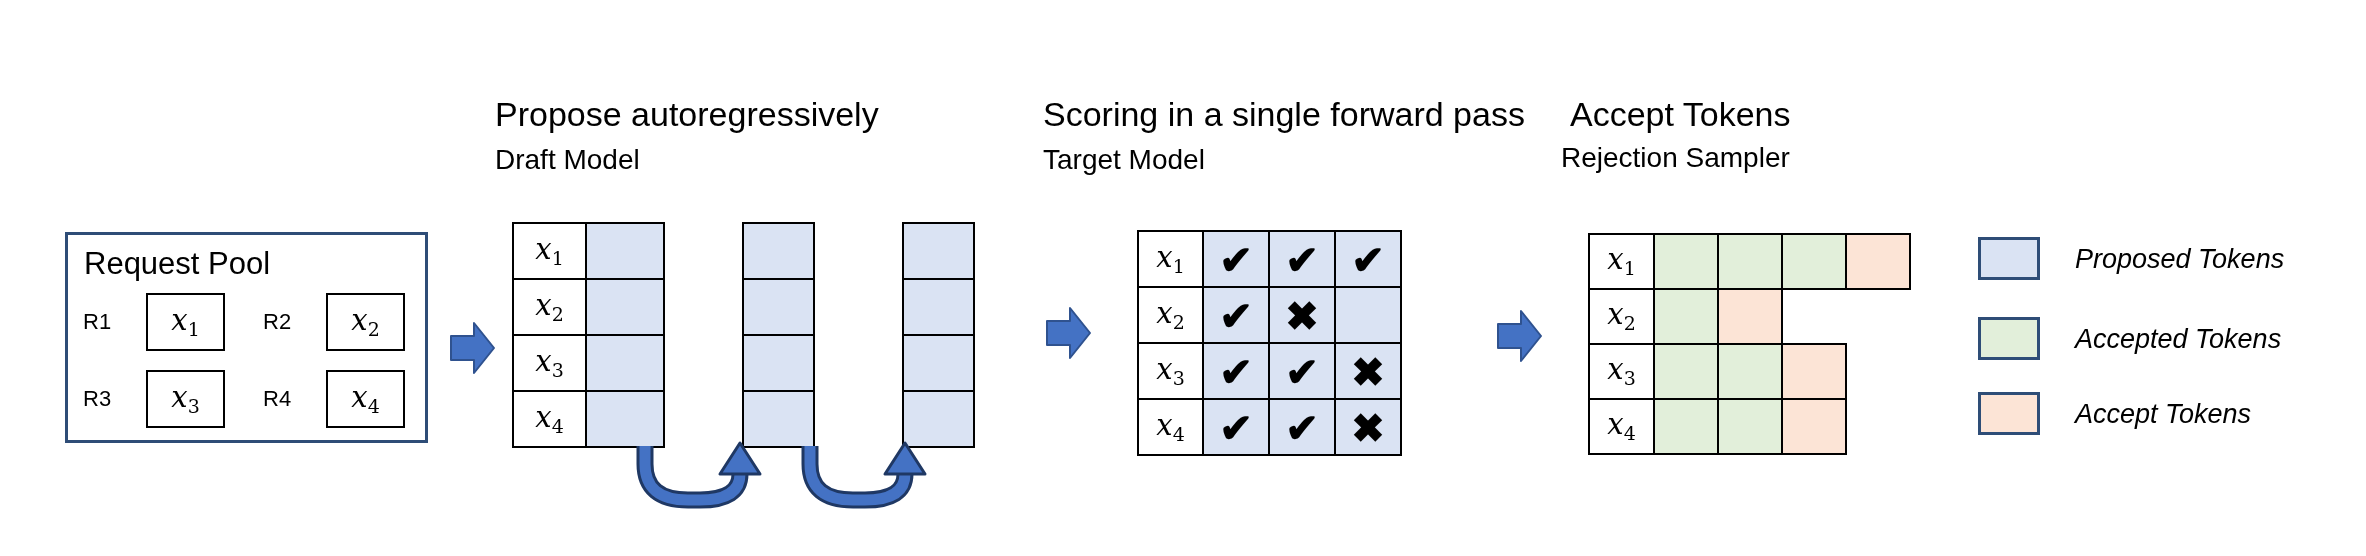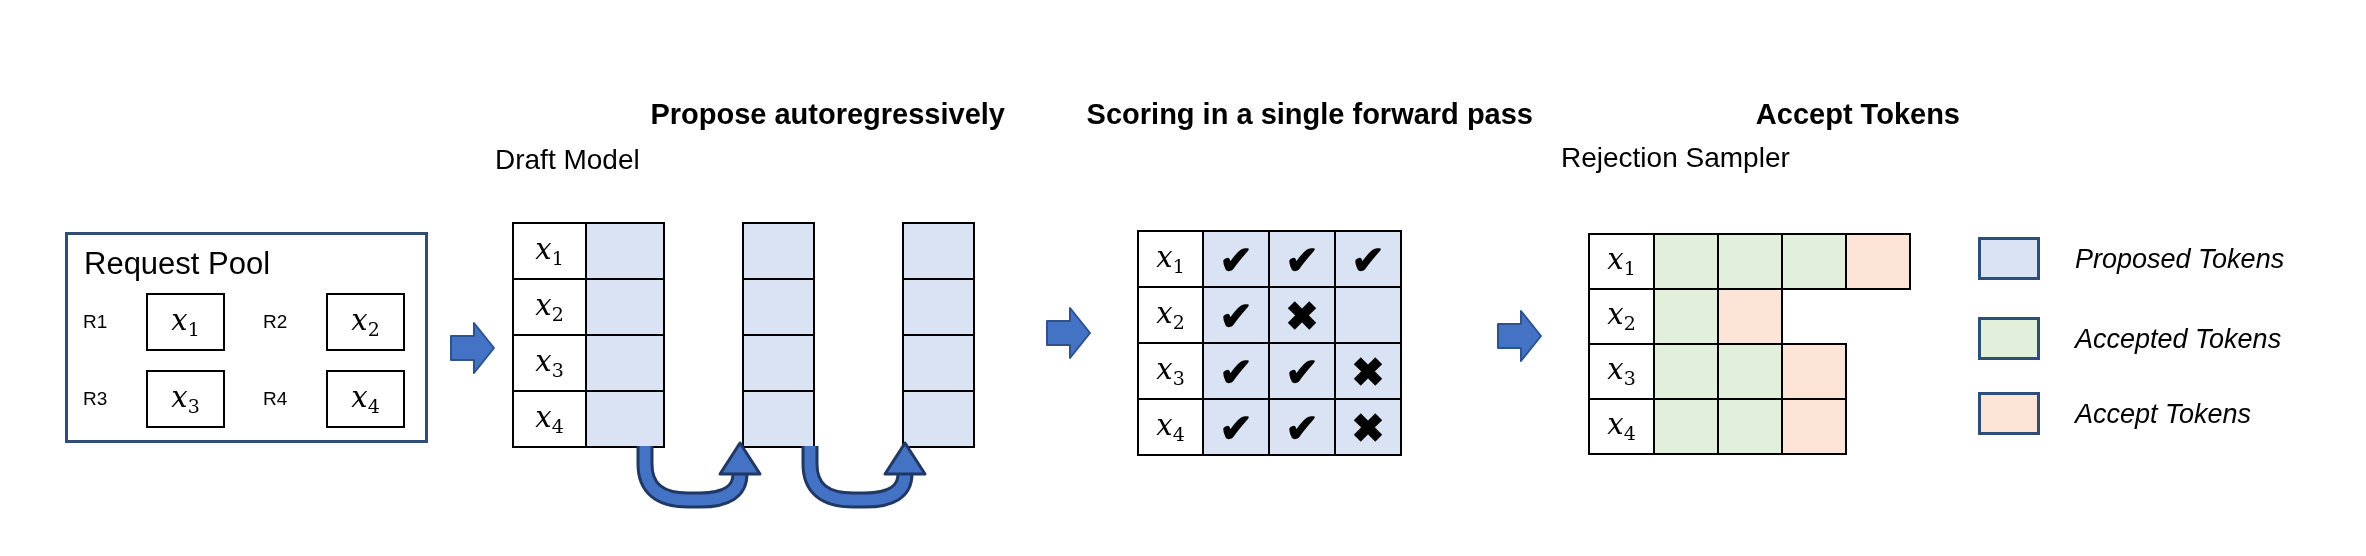--- a/index.html
+++ b/index.html
@@ -3,39 +3,39 @@
 <meta charset="utf-8">
 <style>
   html,body{margin:0;padding:0;background:#fff;}
   #canvas{
     position:relative;width:2366px;height:556px;background:#ffffff;overflow:hidden;
     font-family:"Liberation Sans", sans-serif;color:#000;
   }
   .abs{position:absolute;}
 
   
-  .sec-title{position:absolute;text-align:right;font-weight:bold;font-size:29px;line-height:34px;}
+  .sec-title{position:absolute;text-align:left;font-weight:normal;font-size:34px;line-height:34px;}
   .sec-sub{position:absolute;text-align:left;font-weight:400;font-size:28px;line-height:34px;}
   #draft-title{left:495px;top:97px;width:510px;}
   #draft-sub{left:495px;top:143px;width:510px;}
   #target-title{left:1043px;top:97px;width:490px;}
   #target-sub{left:1043px;top:143px;width:490px;}
   #accept-title{left:1570px;top:97px;width:390px;}
   #accept-sub{left:1561px;top:141px;width:390px;}
 
   
   .math{font-family:"DejaVu Serif", serif;font-style:italic;font-size:29px;line-height:1;}
   .math i{font-style:italic;}
   .math sub{font-size:19px;font-style:normal;vertical-align:-6px;font-family:"DejaVu Serif", serif;}
 
   
   #pool-box{left:65px;top:232px;width:363px;height:211px;border:3px solid var(--pool-border);box-sizing:border-box;background:#fff;}
   #pool-title{position:absolute;left:16px;top:11px;font-size:31px;}
   .pool-item{position:absolute;height:58px;}
-  .pool-item .rid{position:absolute;left:0;top:0;font-size:19px;line-height:58px;}
+  .pool-item .rid{position:absolute;left:0;top:0;font-size:22px;line-height:58px;}
   .pool-item .tok{position:absolute;top:0;width:79px;height:58px;border:2px solid #000;box-sizing:border-box;background:#fff;display:flex;align-items:center;justify-content:center;}
   #pool-items .pool-item:nth-child(1){left:15px;top:58px;} 
   #pool-items .pool-item:nth-child(2){left:195px;top:58px;}
   #pool-items .pool-item:nth-child(3){left:15px;top:135px;}
   #pool-items .pool-item:nth-child(4){left:195px;top:135px;}
   #pool-items .pool-item .tok{left:63px;}
 
   
   .grid{display:inline-grid;gap:2px;background:var(--grid-line);border:2px solid var(--grid-line);}
   .cell{display:flex;align-items:center;justify-content:center;background:#fff;}
@@ -155,20 +155,21 @@
       <path d="M810,446 L810,464 Q810,500 853,500 L865,500 Q905,500 905,474" fill="none" stroke="var(--arrow-fill)" stroke-width="11"></path>
       <polygon points="905,443 885,474 925,474" fill="var(--arrow-fill)" stroke="var(--curve-outline)" stroke-width="3" stroke-linejoin="round"></polygon>
     </g>
   </svg>
 
   <svg class="block-arrow" id="arrow-2" viewBox="0 0 46 54">
     <polygon points="1,15 24,15 24,2 44,27 24,52 24,39 1,39" fill="var(--arrow-fill)" stroke="var(--arrow-stroke)" stroke-width="2" stroke-linejoin="round"></polygon>
   </svg>
 
   <div class="sec-title" id="target-title">Scoring in a single forward pass</div>
+  <div class="sec-sub" id="target-sub">Target Model</div>
   <div class="abs grid" id="target-grid">
       <div class="cell">
         <span class="math"><i>x</i><sub>1</sub></span>
       </div>
       <div class="cell proposed">
         <span class="mark">✔</span>
       </div>
       <div class="cell proposed">
         <span class="mark">✔</span>
       </div>

